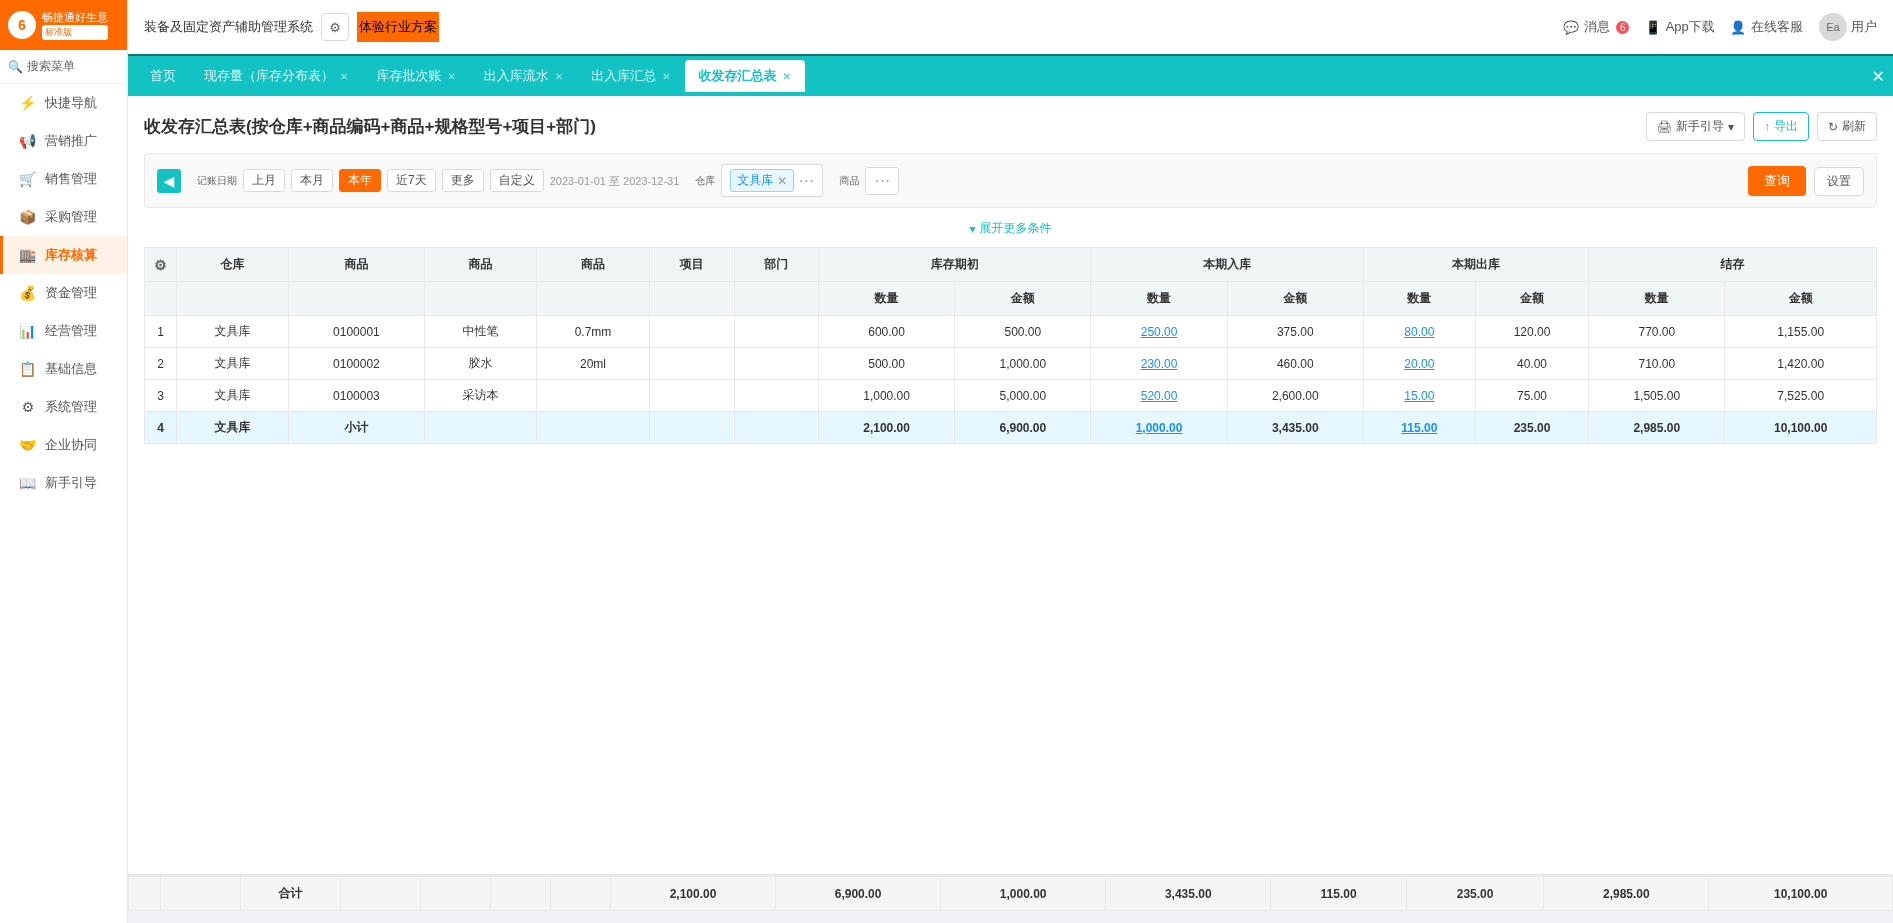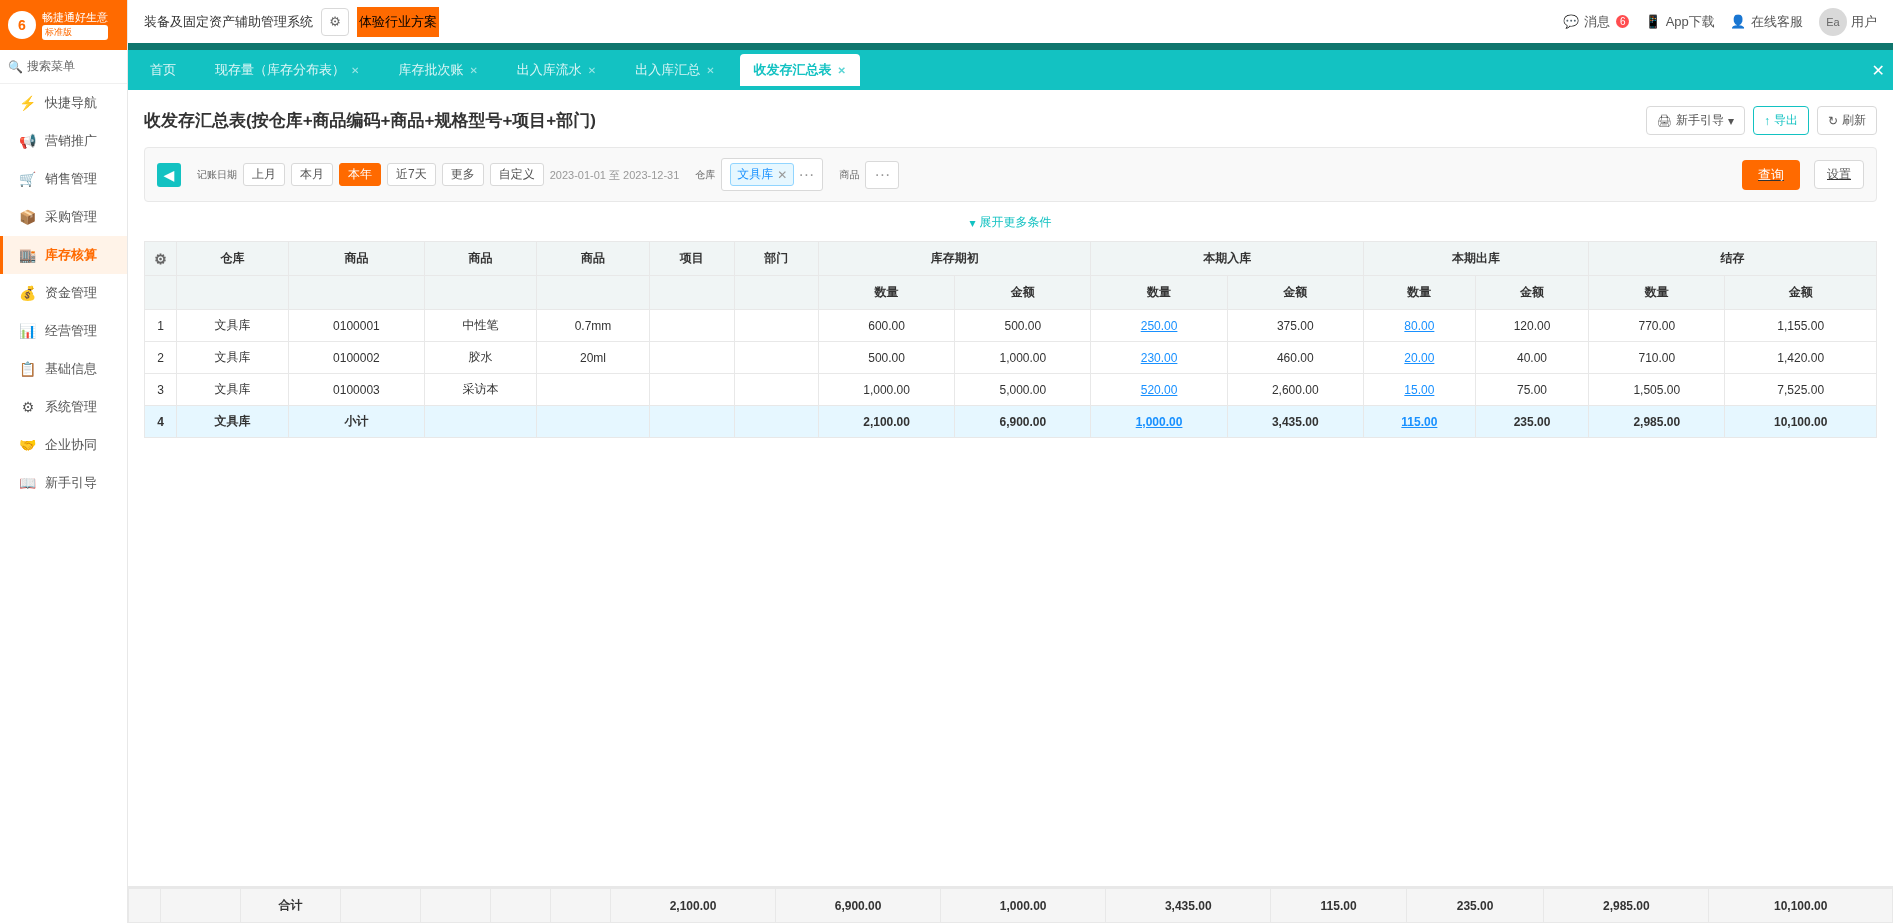--- a/index.html
+++ b/index.html
@@ -15,32 +15,32 @@
     .sidebar-search span { color: #666; font-size: 12px; }
     .sidebar-nav { flex: 1; overflow-y: auto; }
     .nav-item { display: flex; align-items: center; gap: 8px; padding: 10px 16px; cursor: pointer; color: #555; font-size: 13px; border-left: 3px solid transparent; }
     .nav-item.active { background: #fff3e8; color: #ff6a00; border-left: 3px solid #ff6a00; font-weight: bold; }
     .nav-item .nav-icon { font-size: 14px; width: 18px; text-align: center; }
 
     
     .main { flex: 1; display: flex; flex-direction: column; overflow: hidden; }
 
     
-    .topbar { height: 50px; background: #fff; display: flex; align-items: center; justify-content: space-between; padding: 0 16px; border-bottom: 7px solid #0f766e; flex-shrink: 0; }
+    .topbar { height: 56px; background: #fff; display: flex; align-items: center; justify-content: space-between; padding: 0 16px; border-bottom: 2px solid #0f766e; flex-shrink: 0; }
     .topbar-left { display: flex; align-items: center; gap: 8px; }
     .system-title { font-size: 13px; color: #333; }
     .settings-btn { width: 28px; height: 28px; border: 1px solid #d9d9d9; border-radius: 4px; display: flex; align-items: center; justify-content: center; cursor: pointer; color: #666; }
     .trial-btn { background: #ff6a00; color: #000000; border: none; padding: 6px 2px; border-radius: 0; cursor: pointer; font-size: 13px; }
     .topbar-right { display: flex; align-items: center; gap: 16px; color: #555; font-size: 13px; }
     .topbar-right-item { display: flex; align-items: center; gap: 4px; cursor: pointer; }
     .badge { background: #ff4d4f; color: #fff; border-radius: 8px; font-size: 10px; padding: 1px 4px; margin-left: 2px; }
     .user-avatar { width: 28px; height: 28px; background: #d9d9d9; border-radius: 50%; display: flex; align-items: center; justify-content: center; font-size: 11px; color: #666; }
 
     
-    .tabbar { background: #13c2c2; display: flex; align-items: center; padding: 0 8px; height: 40px; flex-shrink: 0; gap: 11px; }
+    .tabbar { background: #13c2c2; display: flex; align-items: center; padding: 0 8px; height: 40px; flex-shrink: 0; }
     .tab { display: flex; align-items: center; gap: 6px; padding: 0 14px; height: 32px; cursor: pointer; color: rgba(255,255,255,0.85); font-size: 13px; border-radius: 4px 4px 0 0; position: relative; }
     .tab.active { background: #fff; color: #13c2c2; font-weight: bold; align-items: center; }
     .tab-close { font-size: 10px; color: inherit; opacity: 0.7; cursor: pointer; }
     .tabbar-end { margin-left: auto; color: #fff; font-size: 16px; cursor: pointer; }
 
     
     .page-content { flex: 1; overflow-y: auto; background: #f5f5f5; padding: 0; }
     .page-inner { background: #fff; margin: 0; padding: 16px; min-height: 100%; }
 
     
@@ -73,21 +73,21 @@
     .data-table th { background: #f0f5f5; color: #333; font-weight: 600; text-align: center; padding: 8px 6px; border: 1px solid #e8e8e8; white-space: nowrap; }
     .data-table td { padding: 7px 6px; border: 1px solid #e8e8e8; text-align: center; color: #333; white-space: nowrap; }
     .data-table .subtotal-row td { background: #e6f7ff; font-weight: bold; }
     .link-num { color: #1890ff; text-decoration: underline; cursor: pointer; }
     .settings-col { width: 32px; }
     .col-gear { color: #666; cursor: pointer; font-size: 14px; }
     .right-align { text-align: right; }
     .group-header { background: #e6f5f5; }
 
     
-    .footer-row { background: #f5f5f5; border-top: 2px solid #e8e8e8; position: sticky; bottom: 0; }
+    .footer-row { background: #f5f5f5; border-top: 2px solid #e8e8e8; position: sticky; bottom: 12px; }
     .table-footer { width: 100%; border-collapse: collapse; font-size: 12px; }
     .table-footer td { padding: 8px 6px; border: 1px solid #e8e8e8; text-align: center; font-weight: bold; background: #f5f5f5; }
 
     .filter-row-2 { display: flex; align-items: center; justify-content: center; margin-top: 6px; }
   </style>
 </head>
 <body>
 
 <div class="sidebar">
   <div class="sidebar-logo">
@@ -260,21 +260,21 @@
           </div>
         </div>
 
         <div class="filter-group">
           <span class="filter-label">商品</span>
           <div class="filter-input">
             <span class="filter-ellipsis">···</span>
           </div>
         </div>
 
-        <div style="margin-left:auto; display:flex; gap:14px; align-items:flex-start;text-decoration:underline;">
+        <div style="margin-left:auto; display:flex; gap:8px; align-items:flex-end;">
           <button class="query-btn">查询</button>
           <button class="set-btn">设置</button>
         </div>
       </div>
 
       <div class="filter-row-2">
         <button class="expand-btn">
           <span>▾</span>
           <span>展开更多条件</span>
         </button>

